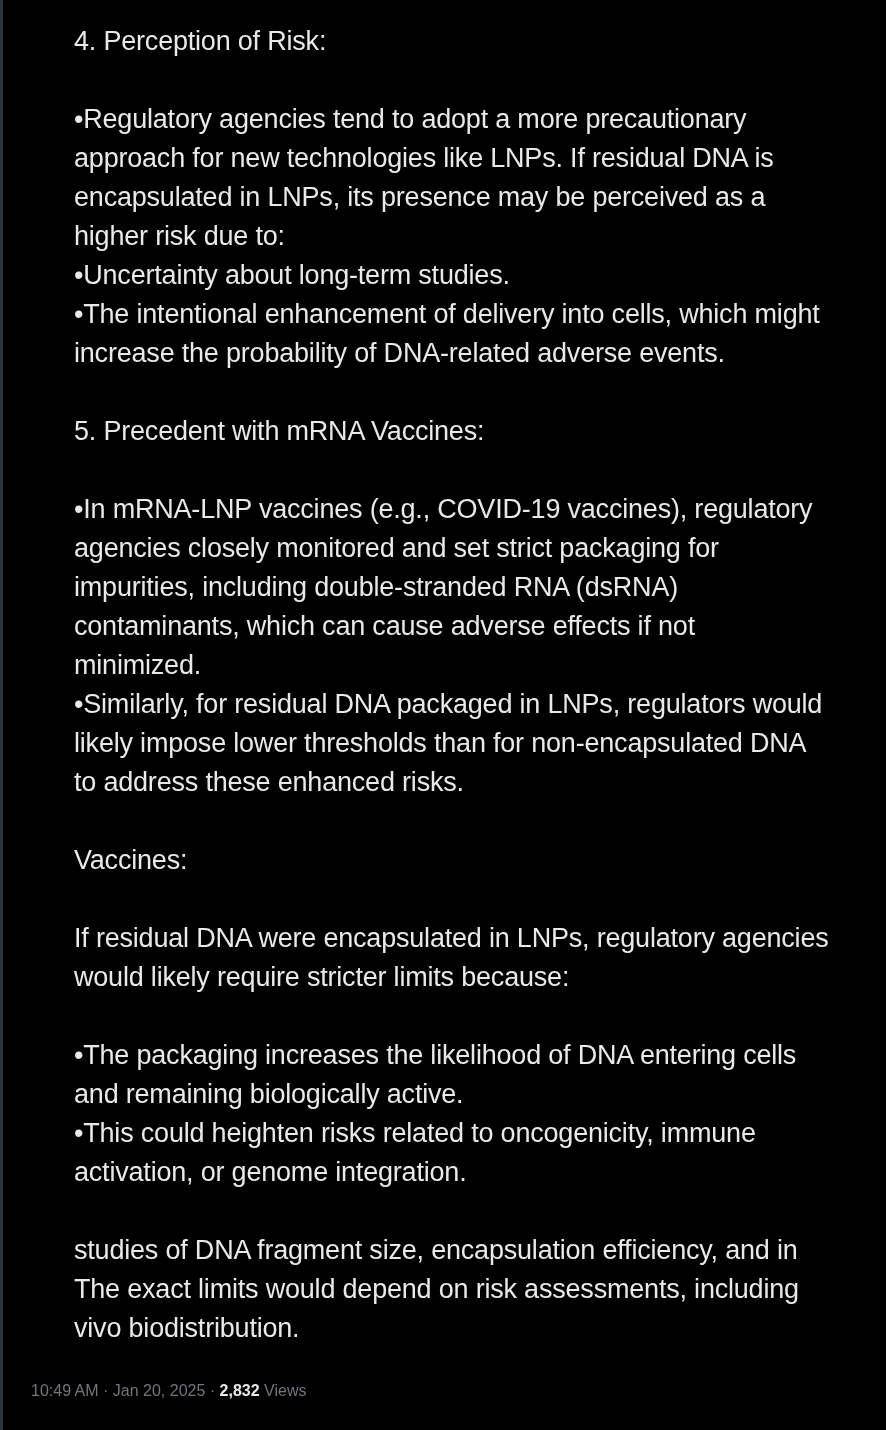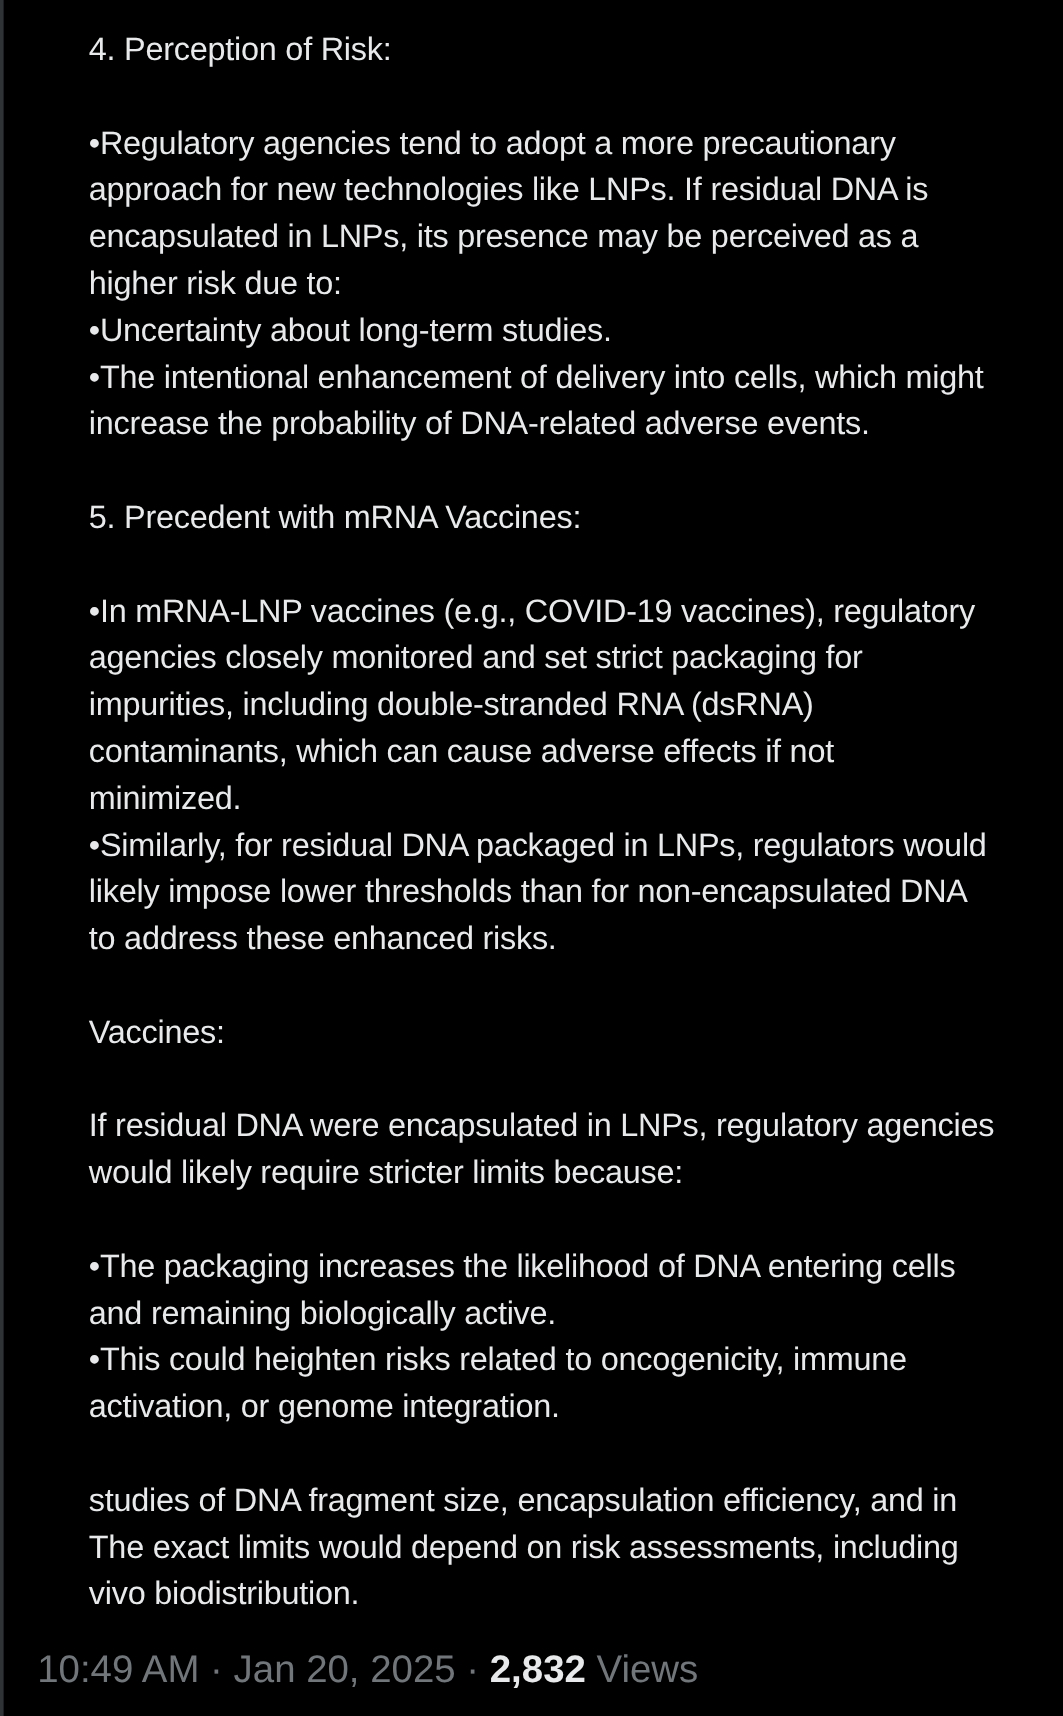--- a/index.html
+++ b/index.html
@@ -9,21 +9,21 @@
     position: absolute; left: 31px; top: 22px; width: 845px;
     font-family: "Liberation Sans", "DejaVu Sans", sans-serif;
     font-size: 27px; line-height: 39px; color: #e7e9ea;
     letter-spacing: -0.2px;
     margin-left: 43px;
   }
   .line { white-space: nowrap; min-height: 39px; }
   .meta {
     position: absolute; left: 31px; top: 1373px;
     font-family: "Liberation Sans", "DejaVu Sans", sans-serif;
-    font-size: 32px; line-height: 36px; color: #71767b; white-space: nowrap;
+    font-size: 16px; line-height: 36px; color: #71767b; white-space: nowrap;
   }
   .meta .views-count { color: #e7e9ea; font-weight: bold; }
 </style>
 </head>
 <body>
 
 <div class="left-border"></div>
 
 <div class="tweet-body" id="tweet-body">
     <div class="line">4. Perception of Risk:</div>

